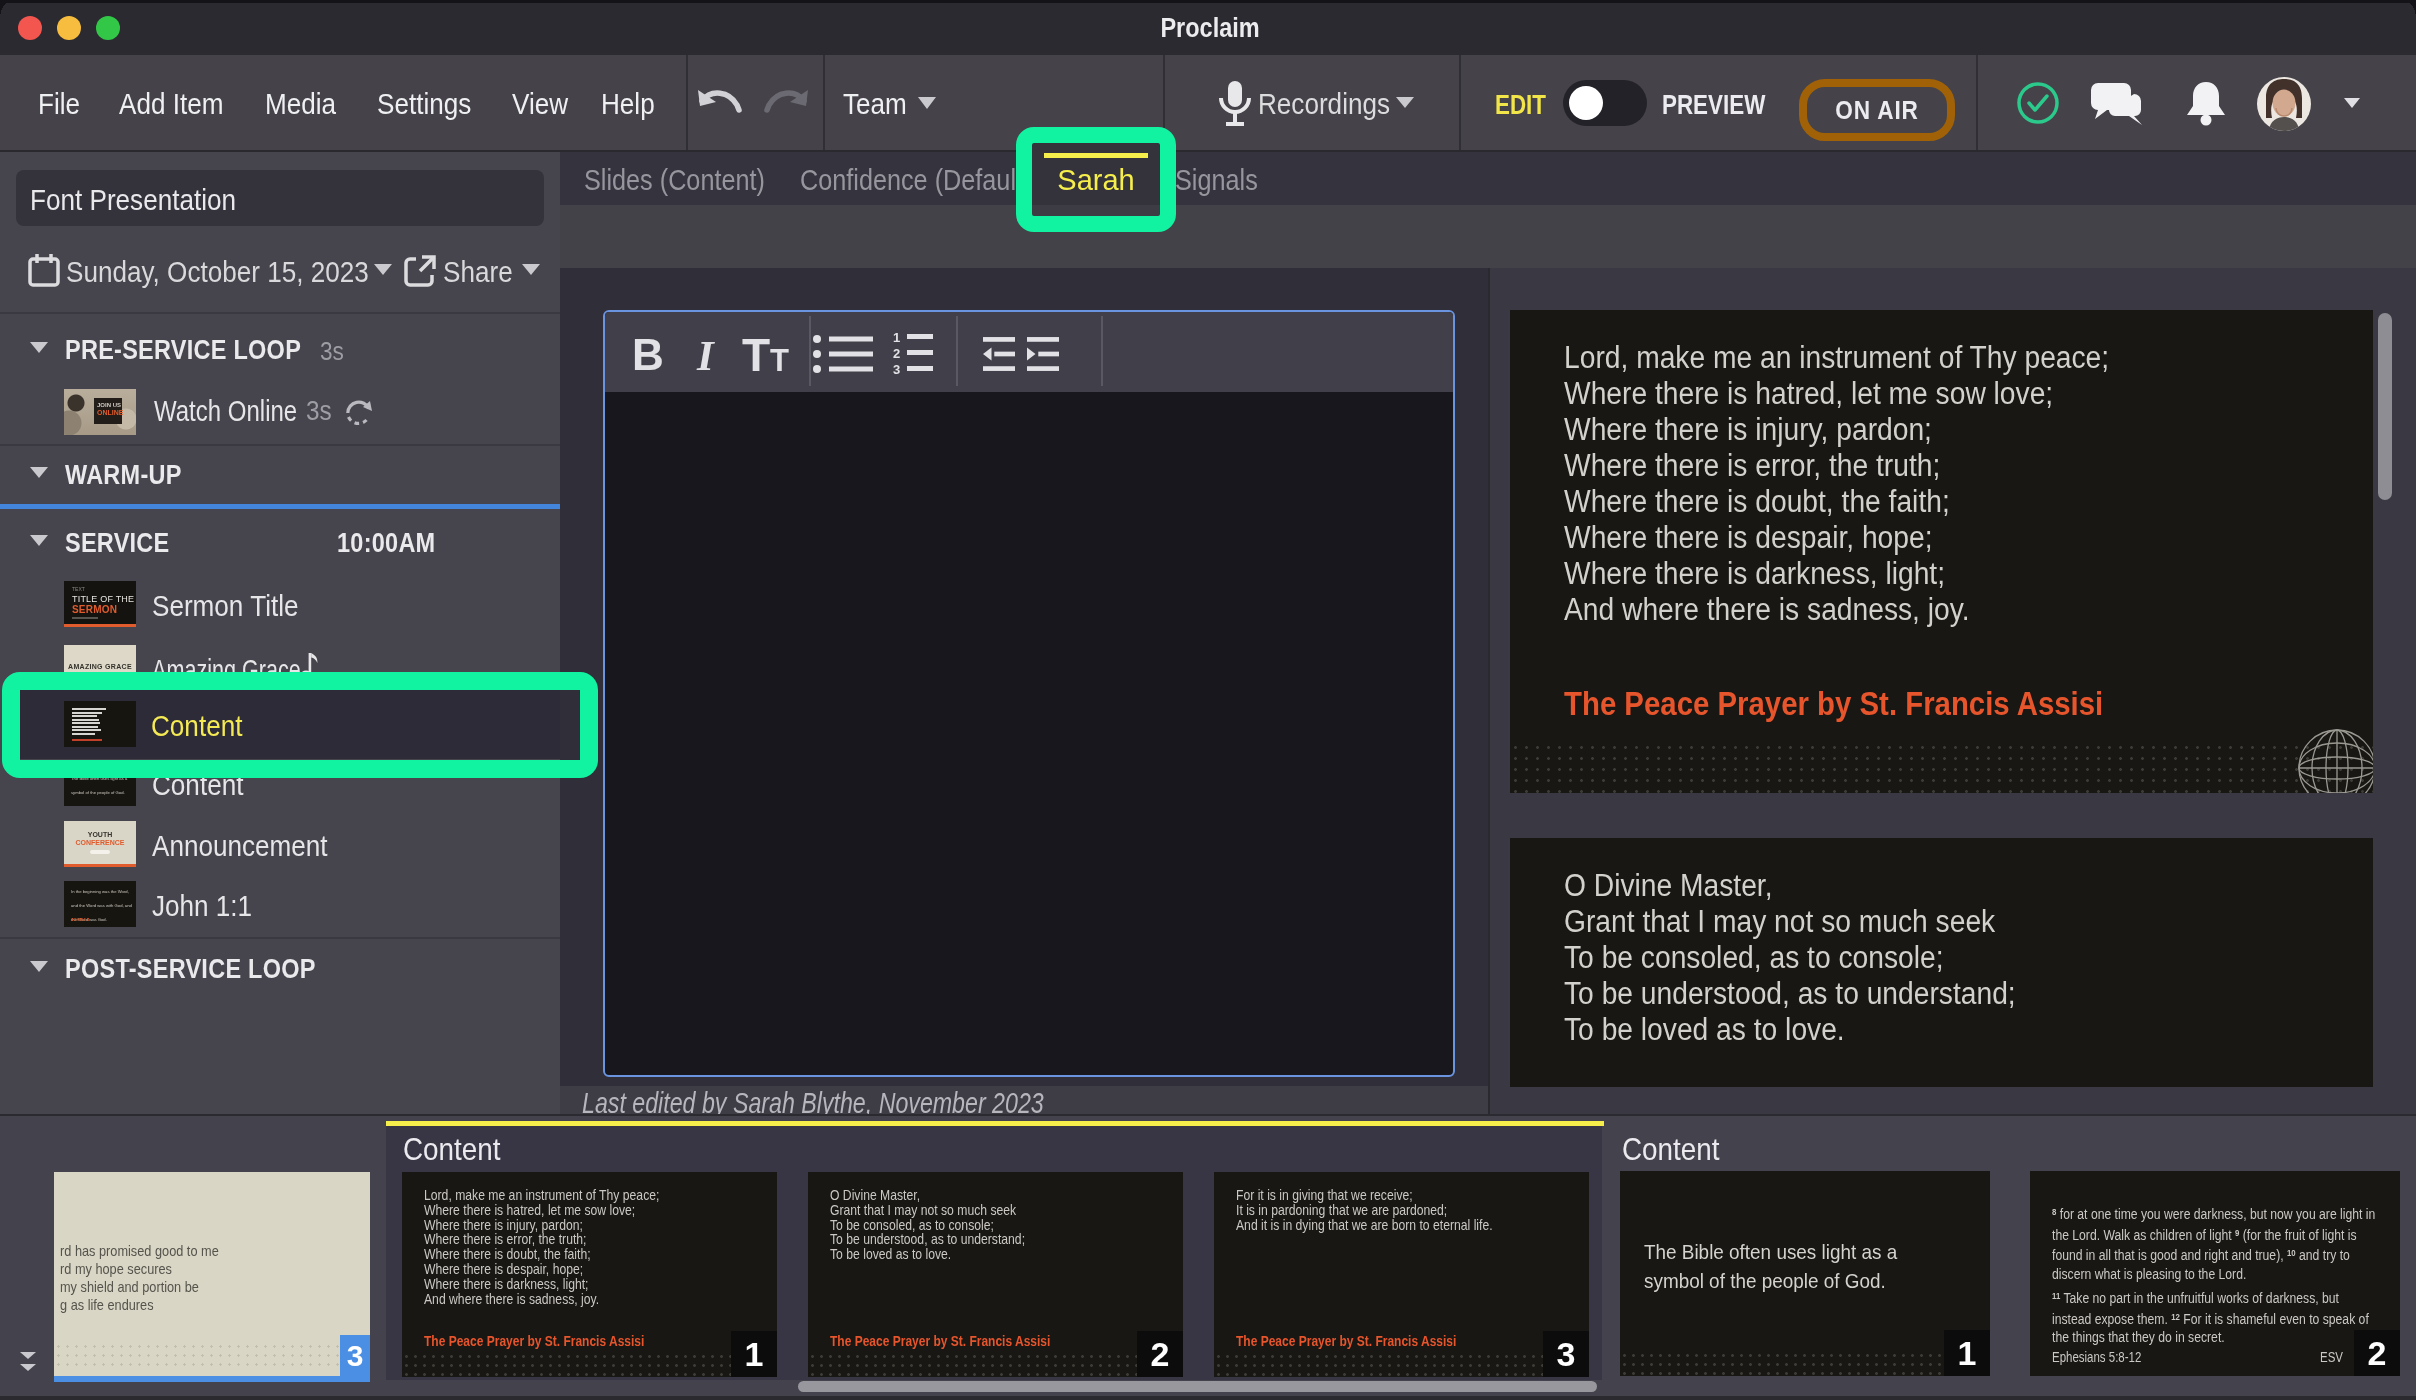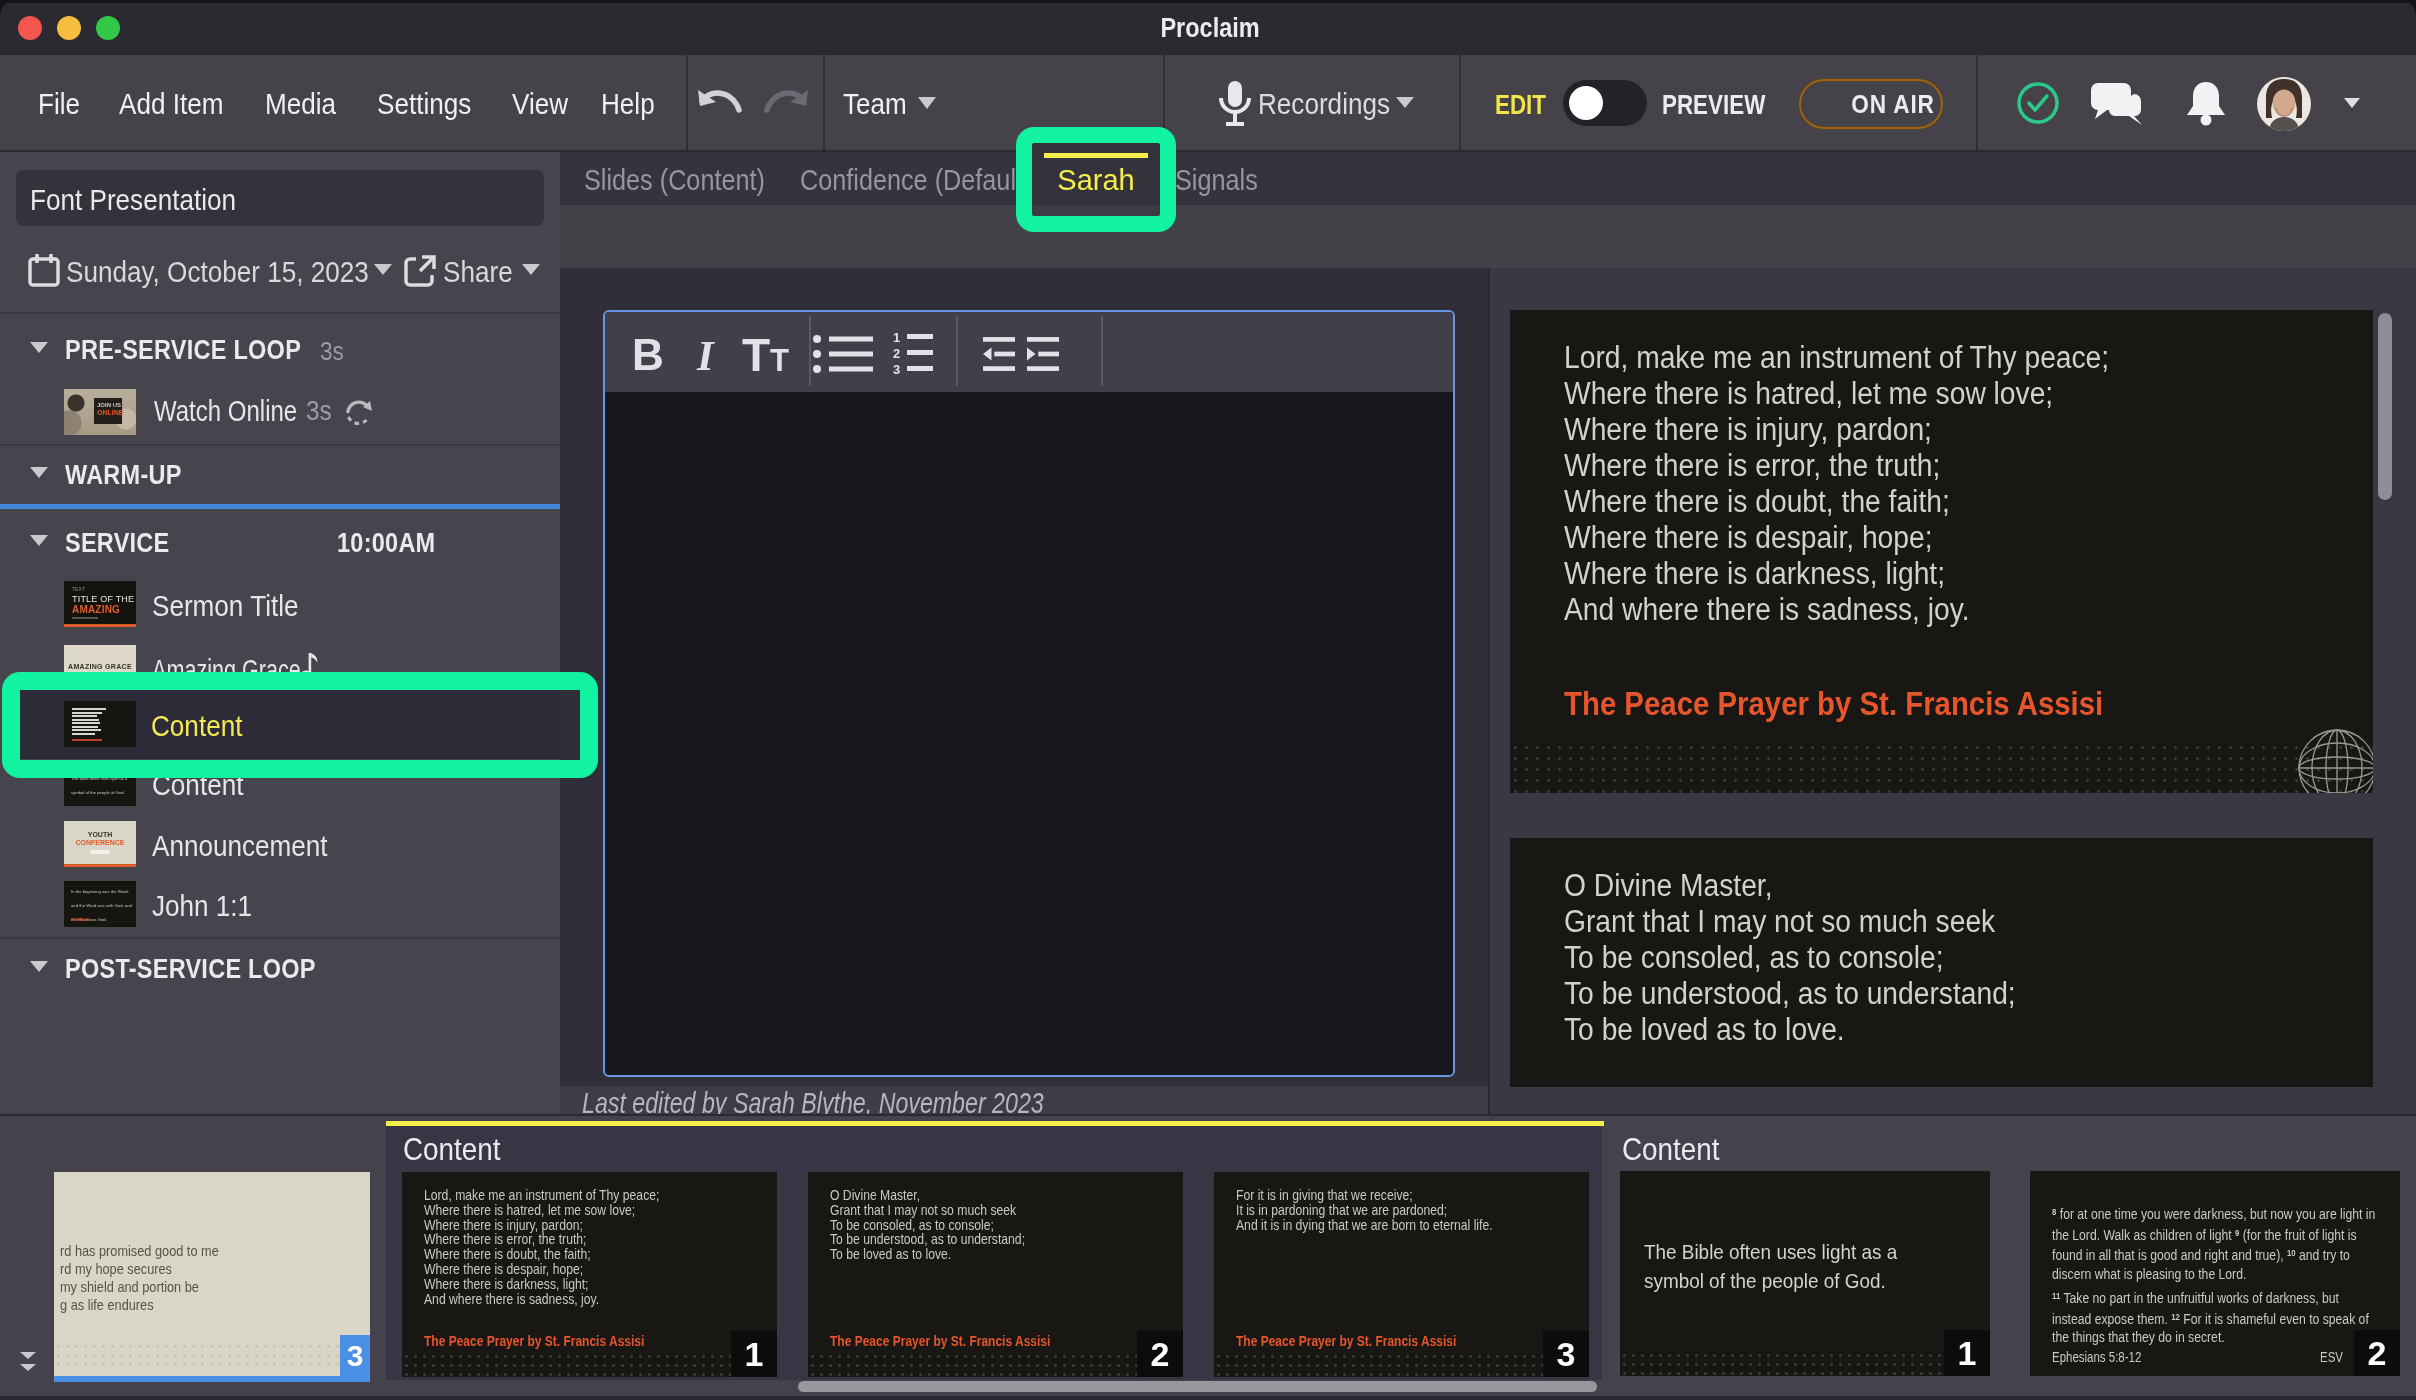--- a/index.html
+++ b/index.html
@@ -69,21 +69,21 @@
   <line x1="17" y1="33" x2="17" y2="42" stroke="#e8e8ea" stroke-width="4"></line>
   <line x1="8" y1="44" x2="26" y2="44" stroke="#e8e8ea" stroke-width="4"></line>
 </svg>
 <div class="mtxt" style="left:1258px;color:#dcdcde;">Recordings</div>
 <div class="caret" style="left:1396px;top:97px;"></div>
 
 <div class="a cx8" style="left:1495px;top:89px;font-size:28px;font-weight:bold;color:#f2e549;">EDIT</div>
 <div class="a" style="left:1563px;top:80px;width:84px;height:46px;border-radius:23px;background:#232229;"></div>
 <div class="a" style="left:1569px;top:86px;width:34px;height:34px;border-radius:50%;background:#ffffff;"></div>
 <div class="a cx8" style="left:1662px;top:89px;font-size:28px;font-weight:bold;color:#ececf0;">PREVIEW</div>
-<div class="a" style="left:1799px;top:79px;width:140px;height:46px;border:2px solid #a16207;border-radius:26px;text-align:right;line-height:46px;font-size:26px;font-weight:bold;color:#ececf0;letter-spacing:1px;"><span class="cs">ON AIR</span></div>
+<div class="a" style="left:1799px;top:79px;width:140px;height:46px;border:8px solid #a16207;border-radius:26px;text-align:center;line-height:46px;font-size:26px;font-weight:bold;color:#ececf0;letter-spacing:1px;"><span class="cs">ON AIR</span></div>
 
 <svg class="a" style="left:2016px;top:81px;" width="44" height="44" viewBox="0 0 44 44">
   <circle cx="22" cy="22" r="19" fill="none" stroke="#2bc98b" stroke-width="3.5"></circle>
   <path d="M13 22 L19 29 L31 15" fill="none" stroke="#2bc98b" stroke-width="3.5" stroke-linecap="round" stroke-linejoin="round"></path>
 </svg>
 <svg class="a" style="left:2090px;top:81px;" width="54" height="46" viewBox="0 0 54 46">
   <path d="M8 2 h26 a7 7 0 0 1 7 7 v13 a7 7 0 0 1 -7 7 h-17 l-12 9 l3-9 h0 a7 7 0 0 1 -7 -7 v-13 a7 7 0 0 1 7 -7 z" fill="#f2f2f4"></path>
   <path d="M44 13 a7 7 0 0 1 7 7 v9 a6 6 0 0 1 -6 6 h-1 l8 9 l-13 -9 h-14 a6 6 0 0 1 -6 -6" fill="#f2f2f4"></path>
 </svg>
 <svg class="a" style="left:2185px;top:80px;" width="42" height="46" viewBox="0 0 42 46">
@@ -163,21 +163,21 @@
 <div class="sec-t" style="left:65px;top:460px;">WARM-UP</div>
 <div class="a" style="left:0;top:504px;width:560px;height:5px;background:#4285db;"></div>
 
 <div class="caret" style="left:30px;top:535px;"></div>
 <div class="sec-t" style="left:65px;top:528px;">SERVICE</div>
 <div class="sec-t" style="left:337px;top:528px;">10:00AM</div>
 
 <div class="thumb" style="top:581px;background:#151310;">
   <div class="a" style="left:8px;top:5px;font-size:5px;color:#8a8880;">TEXT</div>
   <div class="a" style="left:8px;top:13px;font-size:9px;font-weight:normal;color:#e8e6e0;letter-spacing:.2px;">TITLE OF THE</div>
-  <div class="a" style="left:8px;top:23px;font-size:10px;font-weight:bold;color:#e05c2c;letter-spacing:.2px;">AMAZING</div>
+  <div class="a" style="left:8px;top:23px;font-size:10px;font-weight:bold;color:#e05c2c;letter-spacing:.2px;">SERMON</div>
   <div class="a" style="left:8px;top:36px;width:26px;height:2px;background:#56544e;"></div>
   <div class="a" style="left:0;top:43px;width:72px;height:3px;background:#e05c2c;"></div>
 </div>
 <div class="row-t" style="left:152px;top:589px;">Sermon Title</div>
 
 <div class="thumb" style="top:645px;background:#ddd8c8;">
   <div class="a" style="left:0;top:18px;width:72px;text-align:center;font-size:7px;font-weight:bold;color:#35332c;letter-spacing:.3px;">AMAZING GRACE</div>
 </div>
 <div class="row-t" style="left:152px;top:653px;transform:scaleX(.72);">Amazing Grace</div>
 <svg class="a" style="left:300px;top:651px;" width="20" height="28" viewBox="0 0 20 28">

